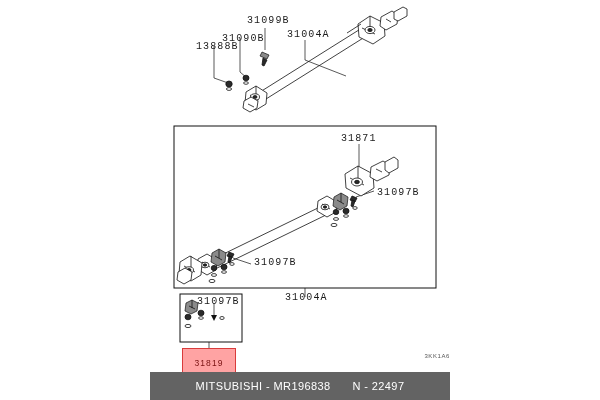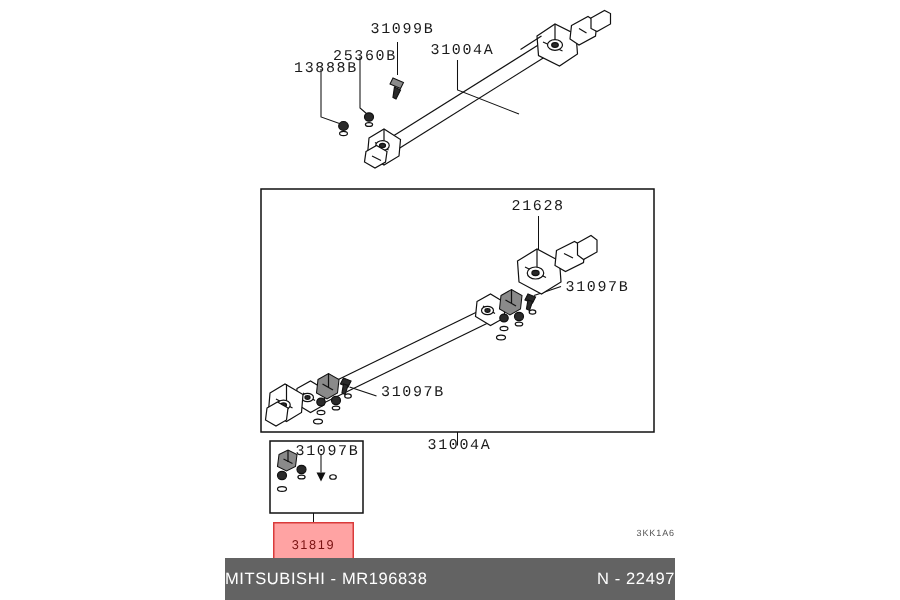--- a/index.html
+++ b/index.html
@@ -40,21 +40,21 @@
     font-size:8.5px;letter-spacing:1.1px;color:#7a1212;
     font-family:"Liberation Sans", sans-serif;
   }
   #diagram-code{
     position:absolute;right:150px;top:353px;
     font-size:6px;letter-spacing:0.6px;color:#555;
   }
   #footer{
     position:absolute;left:150px;top:372px;width:300px;height:28px;
     background:#636363;
-    display:flex;align-items:center;justify-content:space-between;
+    display:flex;align-items:center;justify-content:center;
     gap:22px;
   }
   #footer span{
     color:#ffffff;font-size:11px;letter-spacing:0.4px;
     font-family:"Liberation Sans", sans-serif;
   }
 </style>
 </head>
 <body>
 
@@ -196,25 +196,25 @@
 
       <path class="thin" d="M214 303 L214 315"></path>
       <path class="solidblk" d="M211 315 l6 0 -3 6 z"></path>
       <ellipse class="part" cx="222" cy="318" rx="2.2" ry="1.5"></ellipse>
 
       <path class="thin" d="M209 342 L209 348"></path>
     </g>
   </svg>
 
   <div class="lbl" style="left:196px;top:42px;">13888B</div>
-  <div class="lbl" style="left:222px;top:34px;">25360B</div>
+  <div class="lbl" style="left:222px;top:34px;">31090B</div>
   <div class="lbl" style="left:247px;top:16px;">31099B</div>
   <div class="lbl" style="left:287px;top:30px;">31004A</div>
 
-  <div class="lbl" style="left:341px;top:134px;">21628</div>
+  <div class="lbl" style="left:341px;top:134px;">31871</div>
   <div class="lbl" style="left:377px;top:188px;">31097B</div>
   <div class="lbl" style="left:254px;top:258px;">31097B</div>
   <div class="lbl" style="left:285px;top:293px;">31004A</div>
 
   <div class="lbl" style="left:197px;top:297px;">31097B</div>
 
   <div id="hl-box">
     <div id="hl-text">31819</div>
   </div>
 

